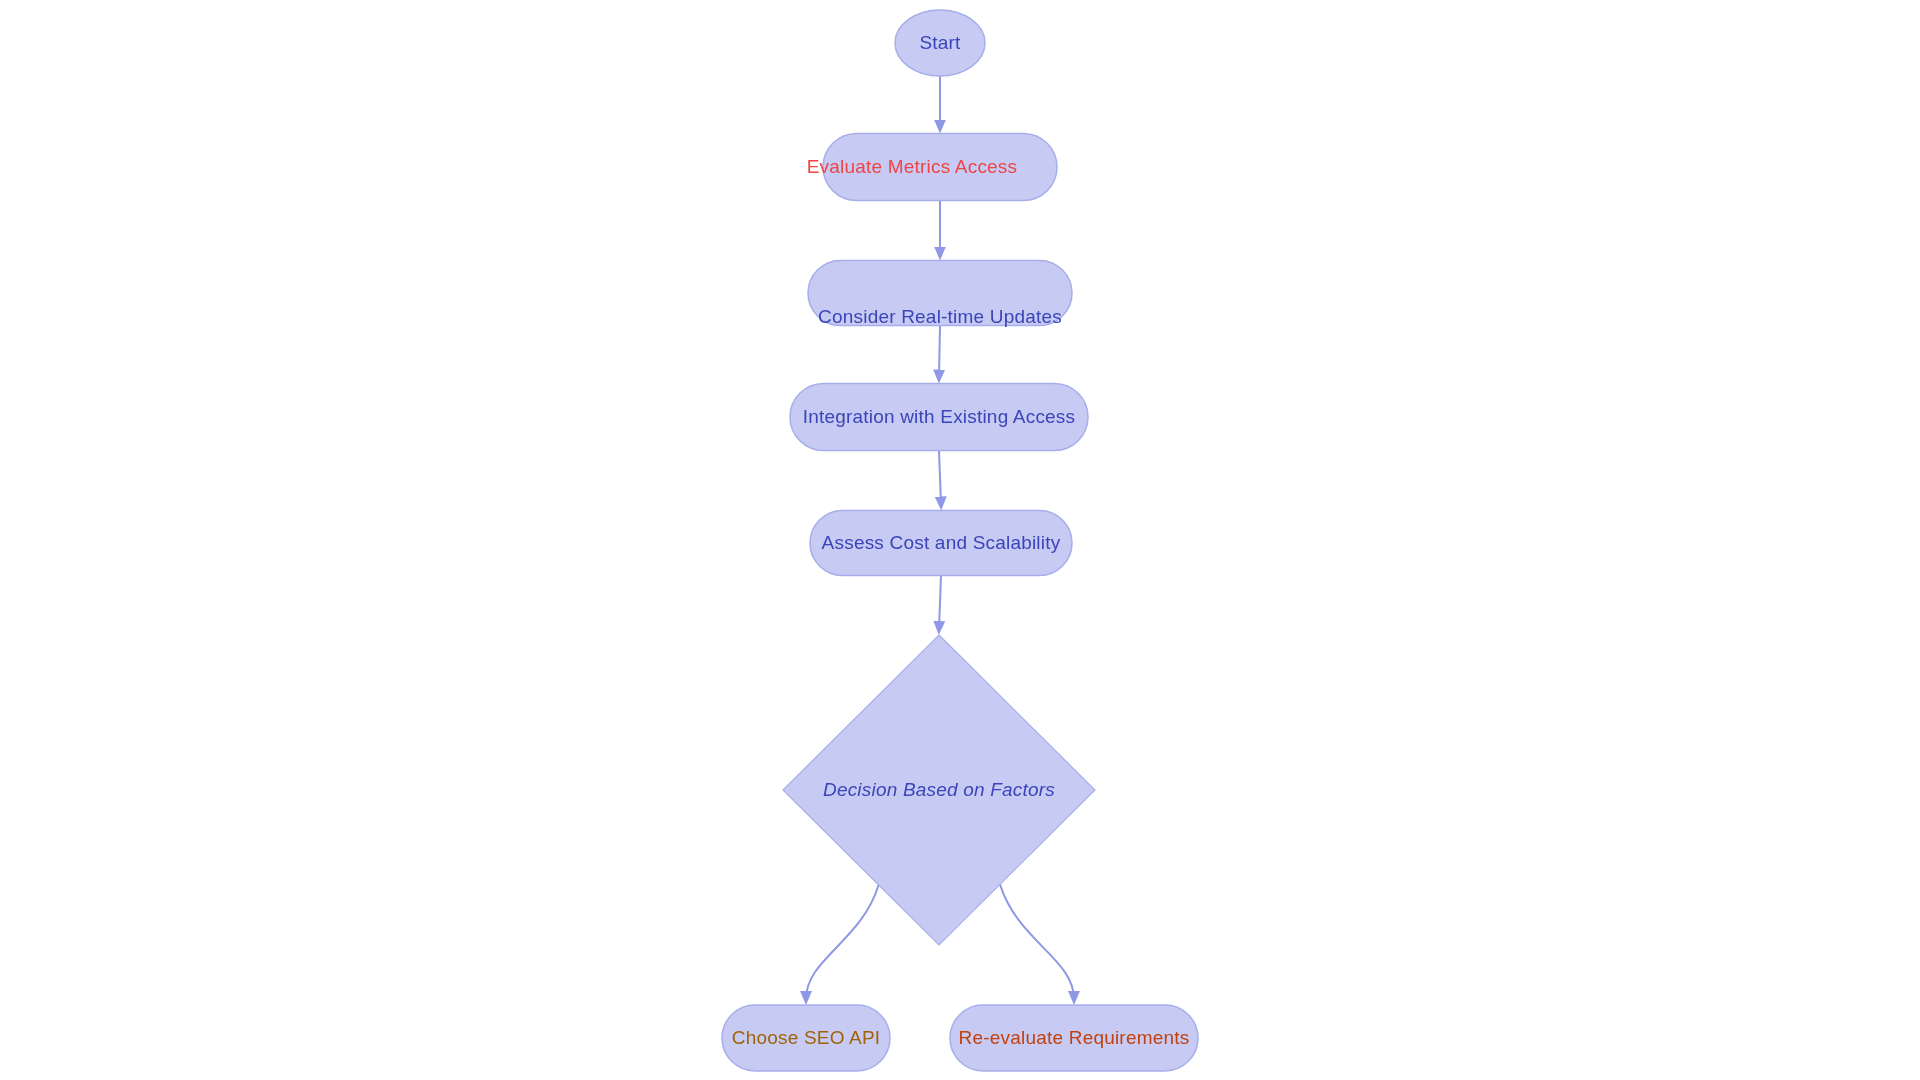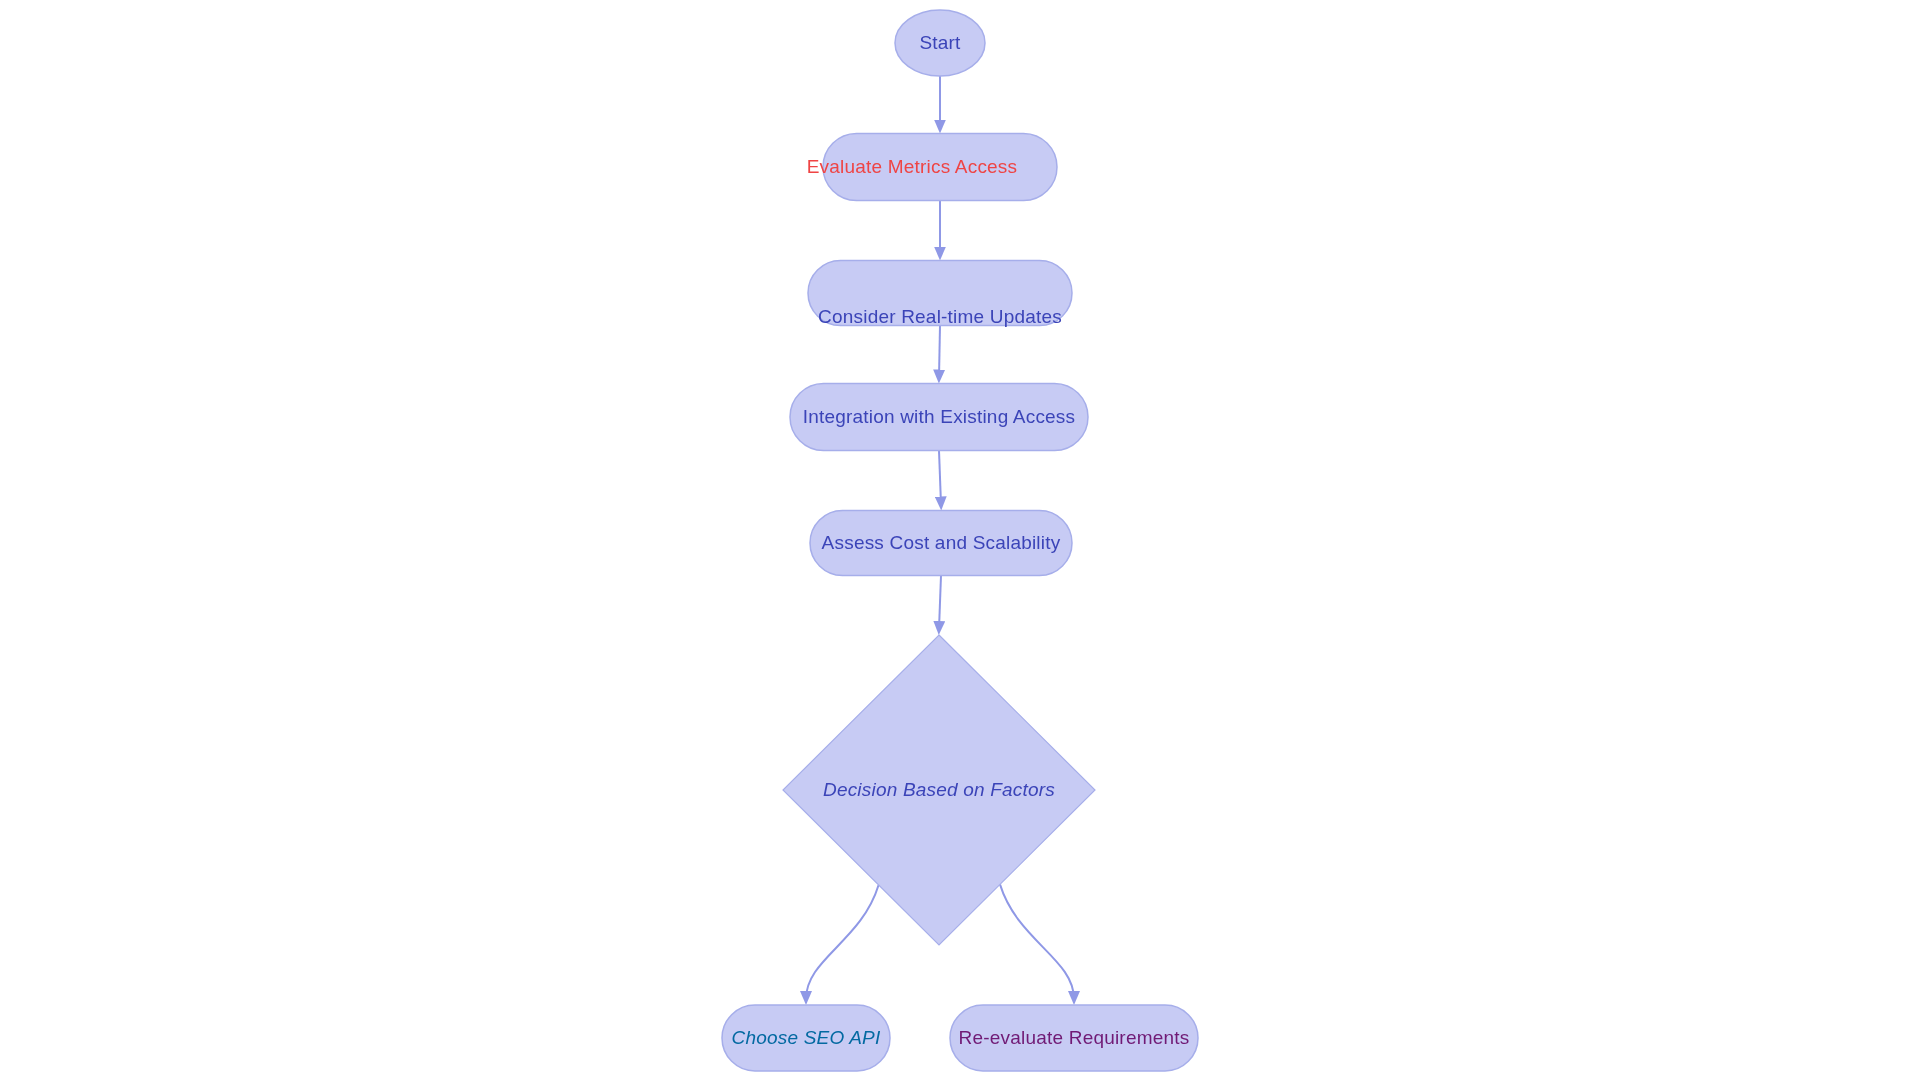--- a/index.html
+++ b/index.html
@@ -50,16 +50,16 @@
       <rect x="722" y="1005" width="168" height="66" rx="33" ry="33" fill="#c7cbf4" stroke="#a6aeea" stroke-width="1.5"></rect>
       <rect x="950" y="1005" width="248" height="66" rx="33" ry="33" fill="#c7cbf4" stroke="#a6aeea" stroke-width="1.5"></rect>
     </svg>
   <div id="label-layer">
       <div class="node-label" style="left: 940px; top: 43px; color: rgb(59, 68, 184);">Start</div>
       <div class="node-label" style="left: 912px; top: 167px; color: #ef4444;">Evaluate Metrics Access</div>
       <div class="node-label" style="left: 940px; top: 293px; color: rgb(59, 68, 184); margin-top: 24px;">Consider Real-time Updates</div>
       <div class="node-label" style="left: 939px; top: 417px; color: rgb(59, 68, 184);">Integration with Existing Access</div>
       <div class="node-label" style="left: 941px; top: 543px; color: rgb(59, 68, 184);">Assess Cost and Scalability</div>
       <div class="node-label" style="left: 939px; top: 790px; color: rgb(59, 68, 184); font-style: italic;">Decision Based on Factors</div>
-      <div class="node-label" style="left: 806px; top: 1038px; color: #0369a1; font-style: italic;">Choose SEO API</div>
-      <div class="node-label" style="left: 1074px; top: 1038px; color: #701a75;">Re-evaluate Requirements</div>
+      <div class="node-label" style="left: 806px; top: 1038px; color: #a16207;">Choose SEO API</div>
+      <div class="node-label" style="left: 1074px; top: 1038px; color: #c2410c;">Re-evaluate Requirements</div>
     </div>
 </div>
 
 </body></html>

